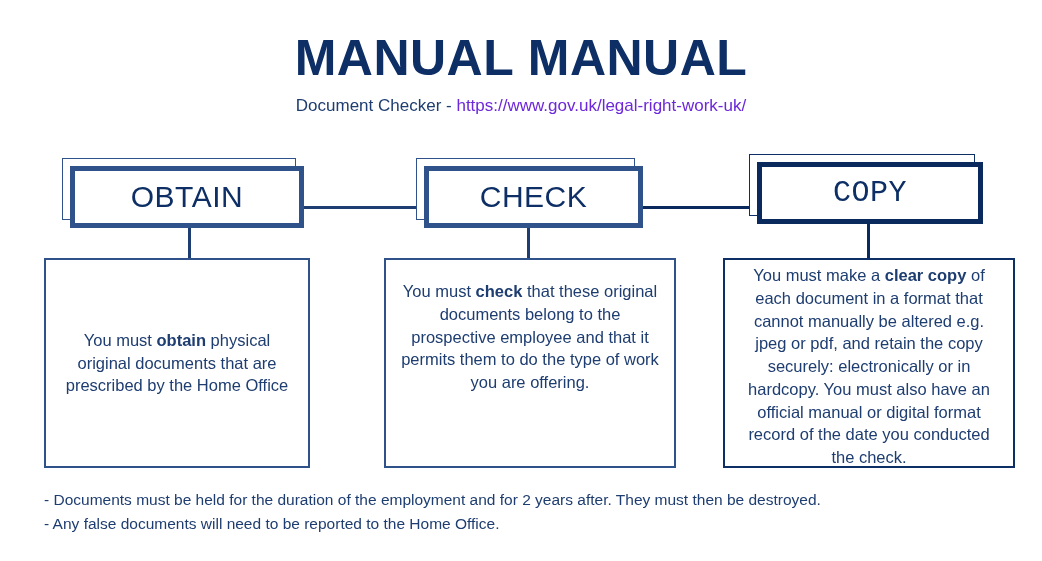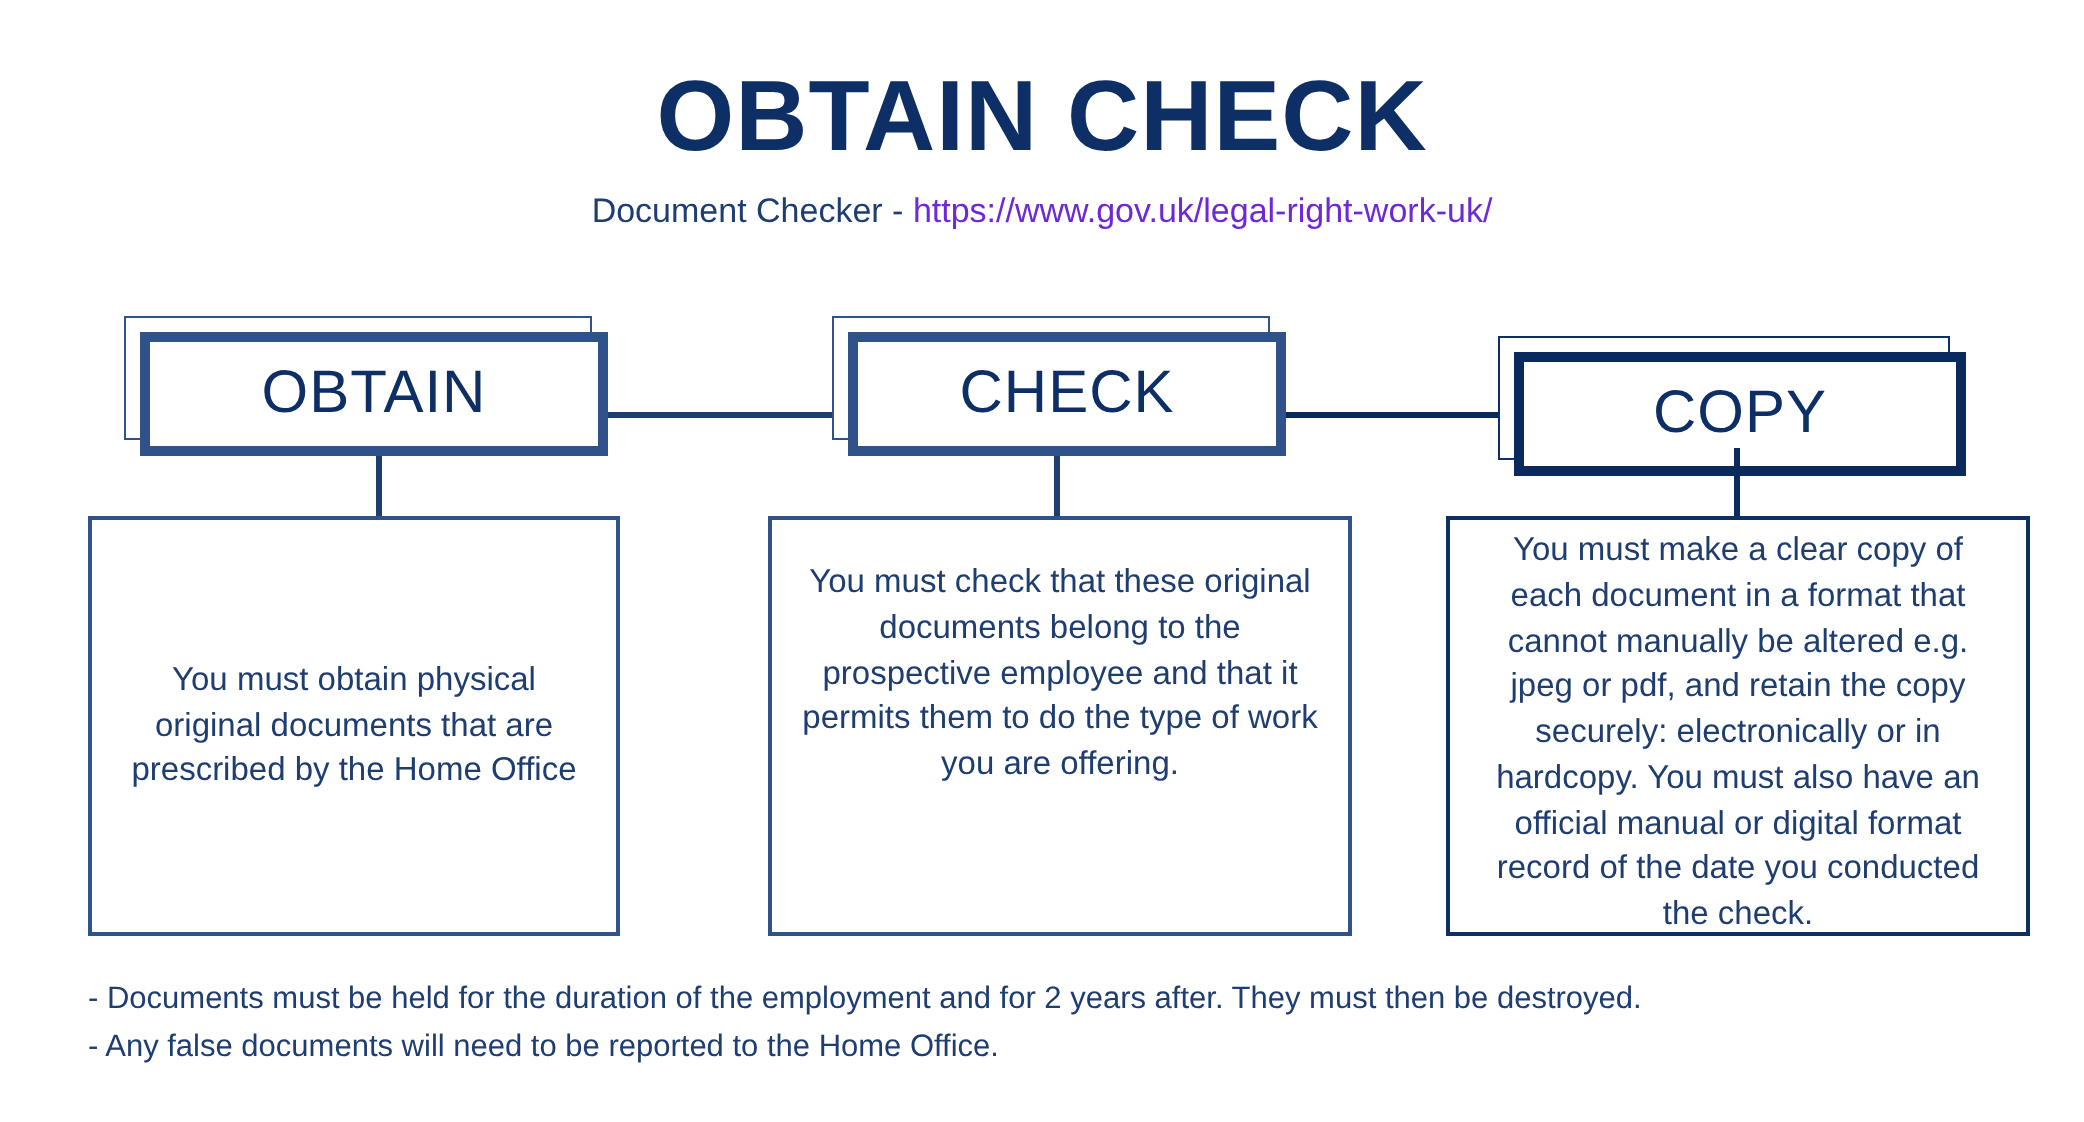--- a/index.html
+++ b/index.html
@@ -111,21 +111,21 @@
     padding: 10px 12px;
   }
   .descbox.dark { border-color: #0d2f66; }
   .descbox .text {
     font-size: 16.5px;
     line-height: 1.38;
     color: #1e3d70;
     text-align: center;
     width: 100%;
   }
-  .descbox .text b { font-weight: 400; }
+  .descbox .text b { font-weight: 700; }
   .descbox.center { align-items: center; }
   .descbox.upper { align-items: flex-start; padding-top: 20px; }
   .descbox.top { align-items: flex-start; padding-top: 4px; }
 
   
   .notes {
     position: absolute;
     left: 44px;
     top: 488px;
     width: 960px;
@@ -135,21 +135,21 @@
     color: #1e3d70;
     line-height: 1.55;
     white-space: nowrap;
   }
 </style>
 </head>
 <body>
 
 <div class="canvas">
 
-  <div class="title">OBTAIN CHECK</div>
+  <div class="title">MANUAL MANUAL</div>
   <div class="subtitle">
     <span>Document Checker - </span><span class="link">https://www.gov.uk/legal-right-work-uk/</span>
   </div>
 
   <div class="conn-h" style="left:302px; top:206px; width:116px;"></div>
   <div class="conn-h dark" style="left:643px; top:206px; width:114px;"></div>
 
   <div class="stage" style="left:62px; top:158px; width:234px; height:62px;">
     <div class="shadowbox"></div>
     <div class="mainbox">
@@ -159,21 +159,21 @@
   <div class="conn-v" style="left:188px; top:228px; height:31px;"></div>
 
   <div class="stage" style="left:416px; top:158px; width:219px; height:62px;">
     <div class="shadowbox"></div>
     <div class="mainbox">
       <span class="label">CHECK</span>
     </div>
   </div>
   <div class="conn-v" style="left:527px; top:228px; height:31px;"></div>
 
-  <div class="stage dark" style="left:749px; top:168px; width:226px; height:62px;">
+  <div class="stage dark" style="left:749px; top:154px; width:226px; height:62px;font-family:Liberation Mono, monospace;">
     <div class="shadowbox"></div>
     <div class="mainbox">
       <span class="label">COPY</span>
     </div>
   </div>
   <div class="conn-v dark" style="left:867px; top:224px; height:35px;"></div>
 
   <div class="descbox center" style="left:44px; top:258px; width:266px; height:210px;">
     <div class="text">You must <b>obtain</b> physical original documents that are prescribed by the Home Office</div>
   </div>

